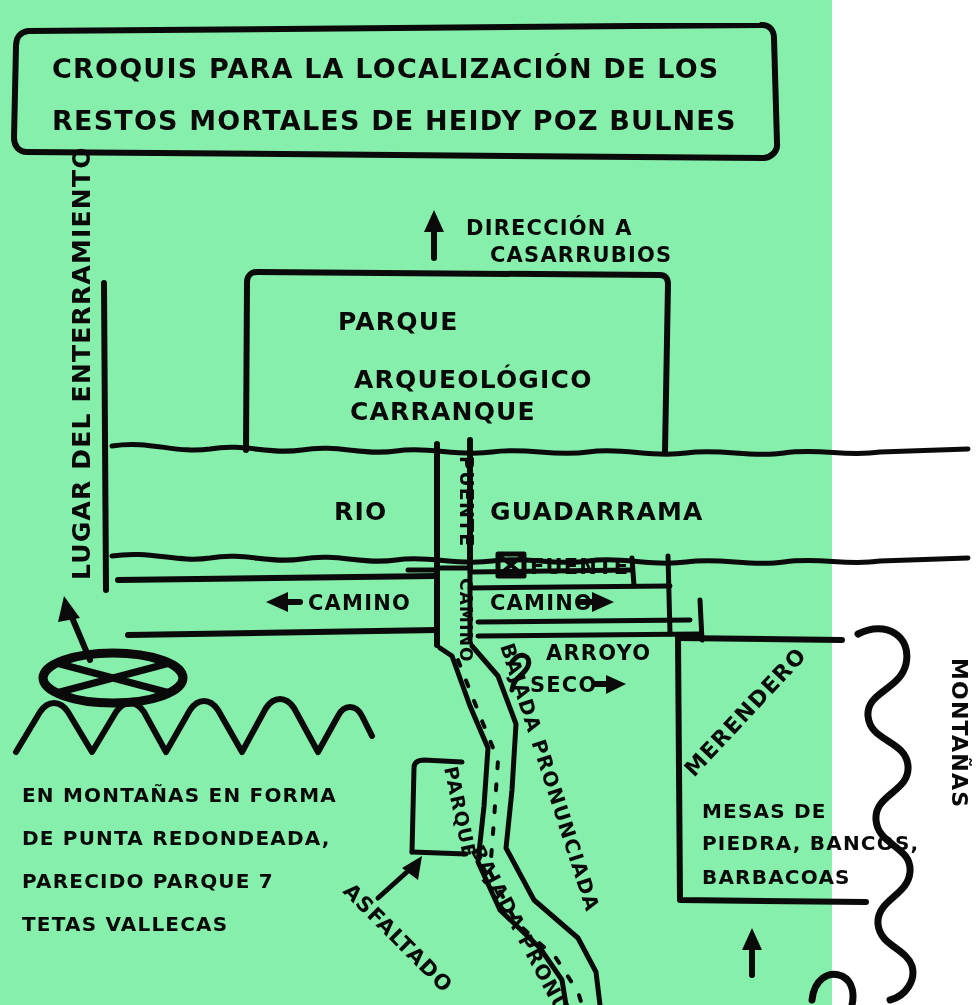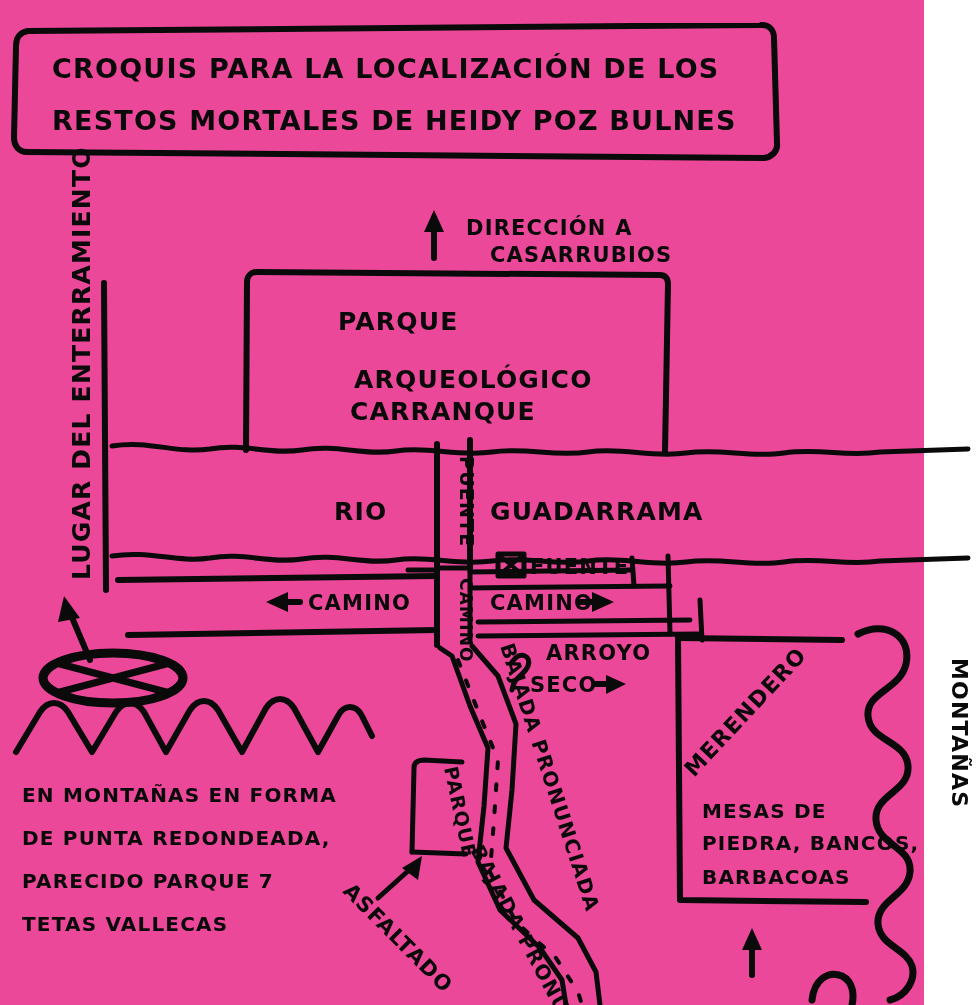--- a/index.html
+++ b/index.html
@@ -8,23 +8,23 @@
     background: #ffffff;
   }
   body {
     width: 980px;
     height: 1005px;
     font-family: "DejaVu Sans", sans-serif;
     overflow: hidden;
   }
   #sketch {
     position: relative;
-    width: 924px;
+    width: 832px;
     height: 1005px;
-    background: #ec4899;
+    background: #86efac;
   }
   svg.layer {
     position: absolute;
     left: 0;
     top: 0;
     width: 980px;
     height: 1005px;
   }
   .hand {
     font-family: "DejaVu Sans", sans-serif;

